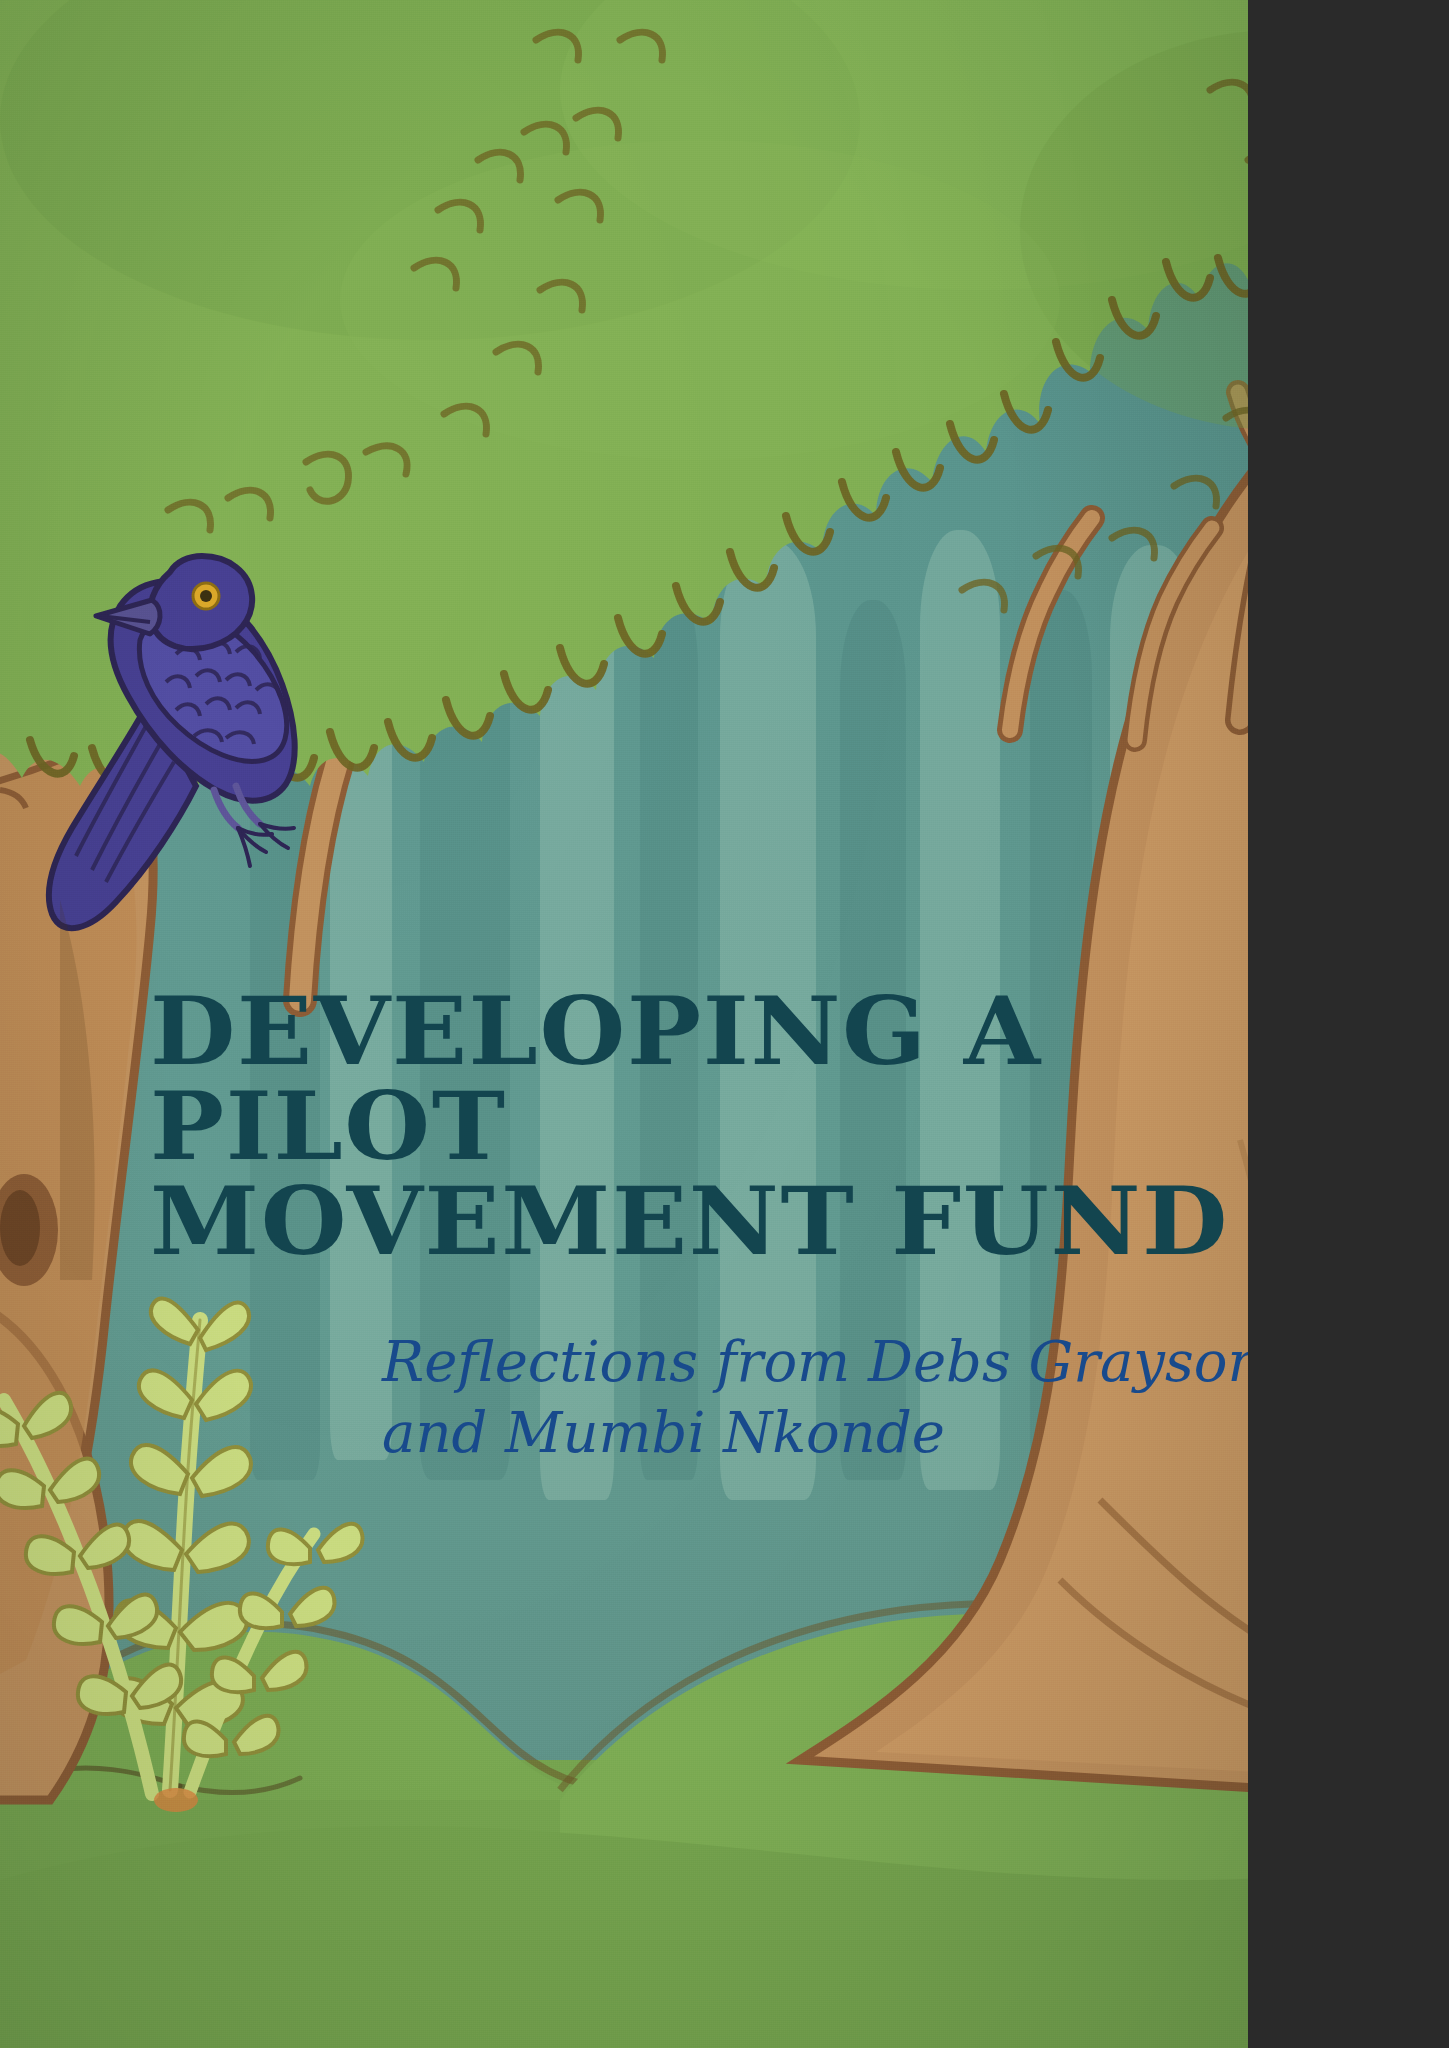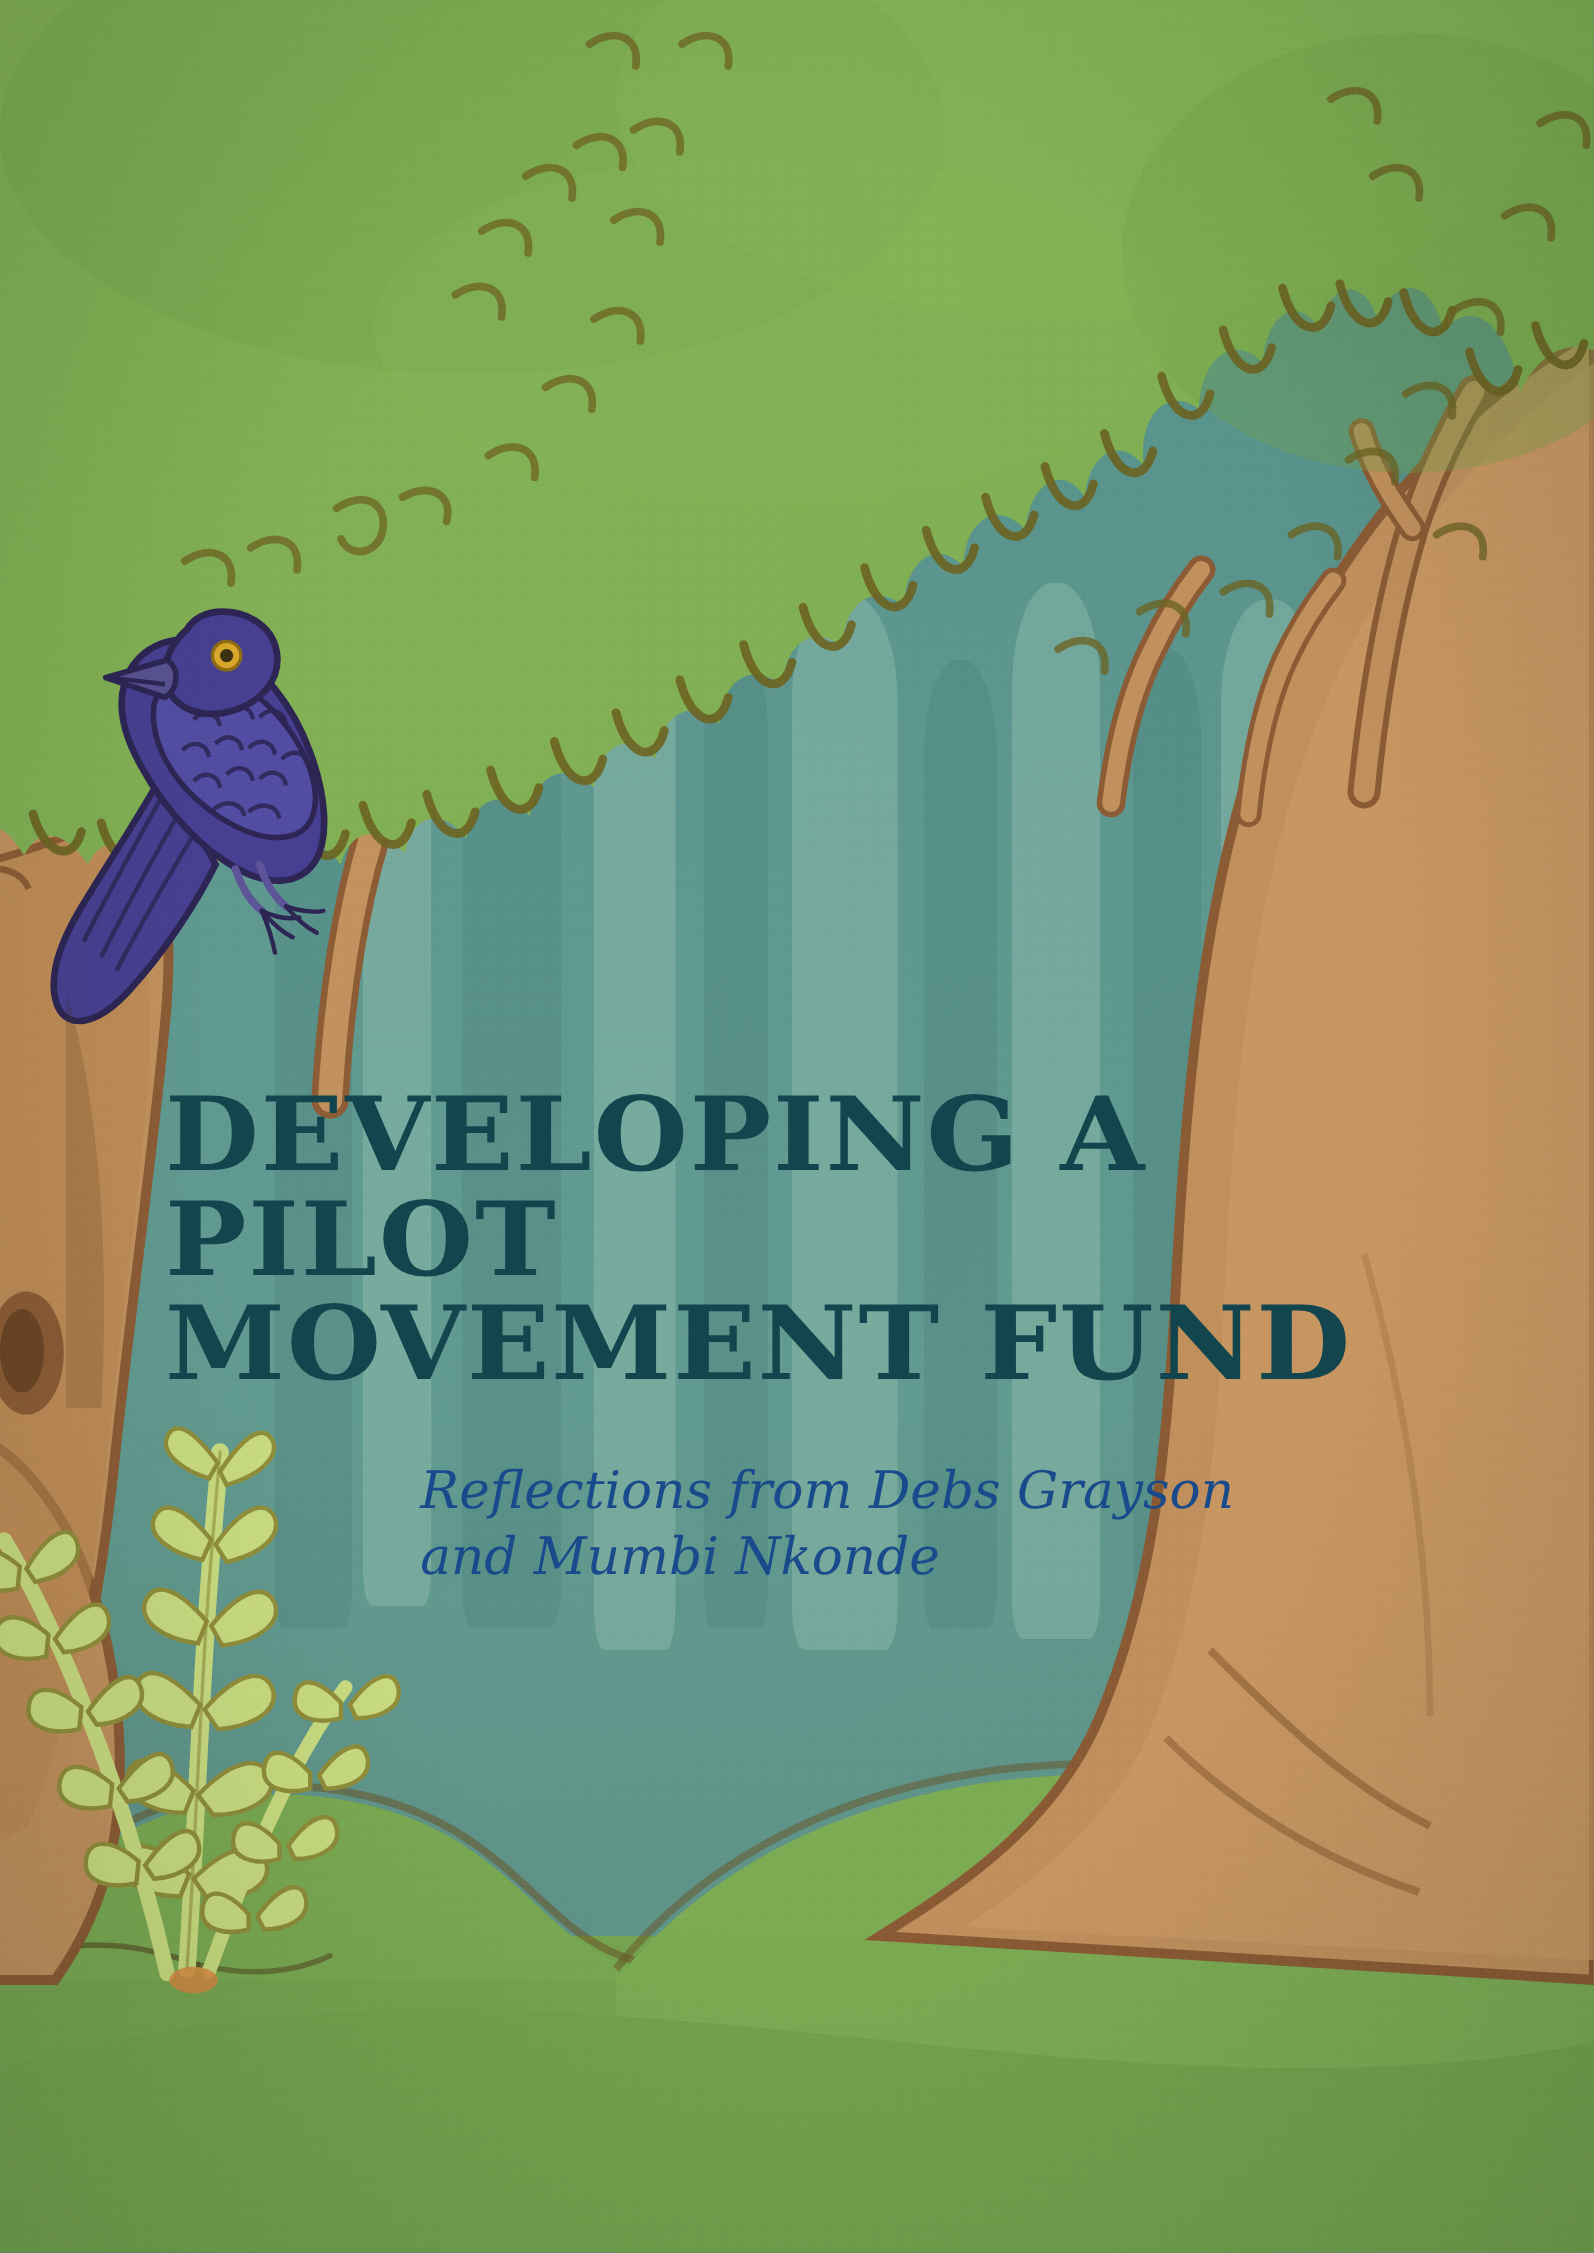--- a/index.html
+++ b/index.html
@@ -1,24 +1,24 @@
 <!DOCTYPE html>
 <html><head>
 <meta charset="utf-8">
 <style>
   html,body{margin:0;padding:0;background:#2a2a2a;}
   *{box-sizing:border-box;}
 
   #cover{
     position:relative;
-    width:1449px;
+    width:1248px;
     height:2048px;
     overflow:hidden;
     font-family:"Liberation Sans", sans-serif;
-    background:#0ea5e9;
+    background:#eab308;
   }
 
   
 
   
   .bg-mist{
     position:absolute; left:0; top:0; width:100%; height:100%;
     background:
       linear-gradient(180deg,
         #4f8a84 0%,
@@ -75,21 +75,21 @@
     transform-origin:left center;
     white-space:pre-line;
   }
   .subtitle{
     margin:0;
     padding-left:232px;
     padding-top:56px;
     font-family:"DejaVu Serif", serif;
     font-style:italic;
     font-weight:400;
-    font-size:47px;
+    font-size:56px;
     line-height:1.28;
     color:#184a8c;
     white-space:pre-line;
   }
 </style>
 </head>
 <body>
 
 <div id="cover">
 

